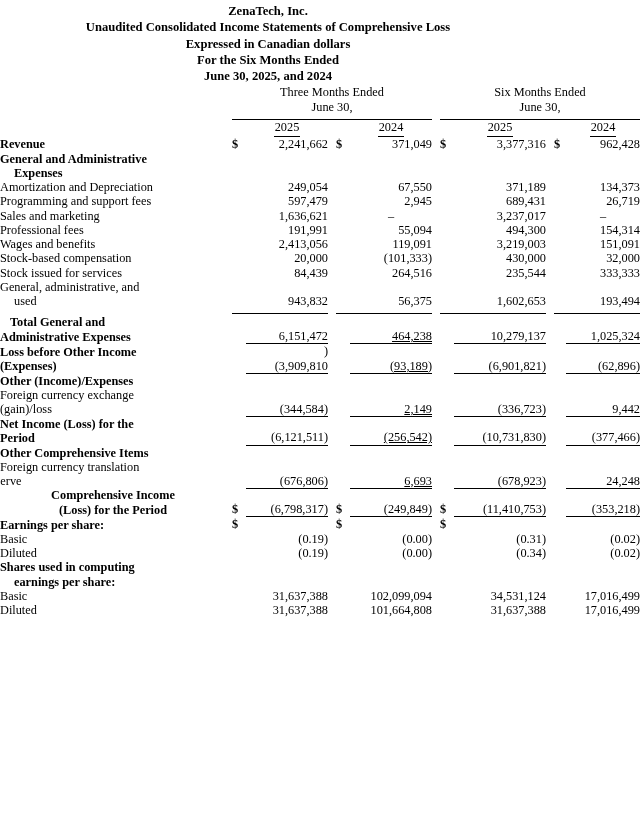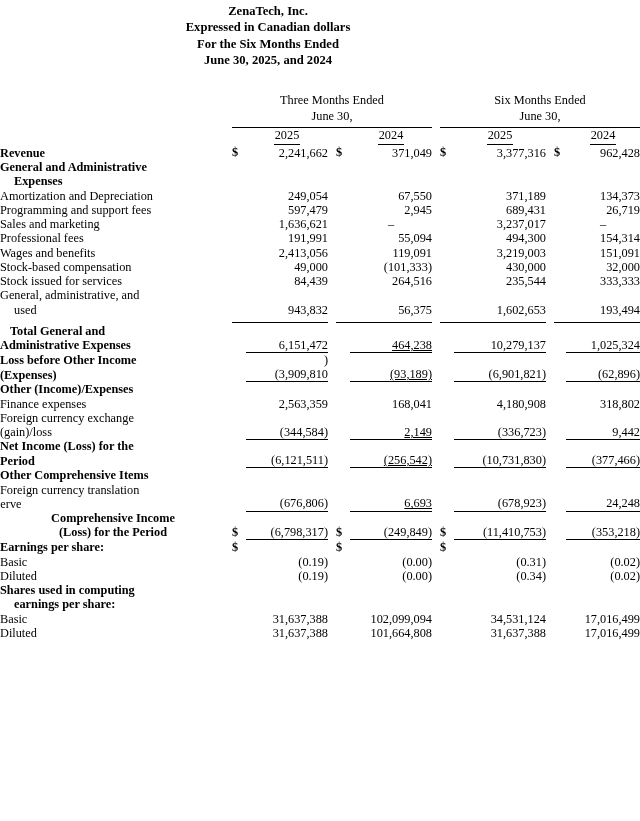--- a/index.html
+++ b/index.html
@@ -32,21 +32,20 @@
     line-height: 1.30;
     font-size: 12.6px;
   }
   .title-line { display: block; white-space: nowrap; }
 
   
   table.stmt {
     border-collapse: collapse;
     width: 640px;
     table-layout: fixed;
-    margin-top: 25px;
   }
   table.stmt td, table.stmt th {
     padding: 0;
     vertical-align: bottom;
     font-weight: normal;
   }
 
   col.c-label  { width: 232px; }
   col.c-s1     { width: 14px; }
   col.c-n1     { width: 82px; }
@@ -117,20 +116,21 @@
   .up { vertical-align: top; text-decoration: underline; }
   .mid { vertical-align: middle; }
 </style>
 </head>
 <body>
 
 <div class="page">
 
   <div class="title-block">
     <span class="title-line">ZenaTech, Inc.</span>
+    <span class="title-line">Unaudited Consolidated Income Statements of Comprehensive Loss</span>
     <span class="title-line">Expressed in Canadian dollars</span>
     <span class="title-line">For the Six Months Ended</span>
     <span class="title-line">June 30, 2025, and 2024</span>
   </div>
 
   <table class="stmt">
     <colgroup>
       <col class="c-label">
         <col class="c-s1">
         <col class="c-n1">
@@ -278,21 +278,21 @@
       <td></td>
       <td class="num">3,219,003</td>
       <td></td>
       <td></td>
       <td class="num">151,091</td>
     </tr>
 
     <tr>
       <td class="lab ind1">Stock-based compensation</td>
       <td></td>
-      <td class="num">49,000</td>
+      <td class="num">20,000</td>
       <td></td>
       <td></td>
       <td class="num">(101,333)</td>
       <td></td>
       <td></td>
       <td class="num">430,000</td>
       <td></td>
       <td></td>
       <td class="num">32,000</td>
     </tr>
@@ -385,34 +385,20 @@
       <td class="num ul">(6,901,821)</td>
       <td></td>
       <td></td>
       <td class="num ul">(62,896)</td>
     </tr>
 
     <tr>
       <td class="lab b" colspan="12">Other (Income)/Expenses</td>
     </tr>
 
-    <tr>
-      <td class="lab ind1">Finance expenses</td>
-      <td></td>
-      <td class="num">2,563,359</td>
-      <td></td>
-      <td></td>
-      <td class="num">168,041</td>
-      <td></td>
-      <td></td>
-      <td class="num">4,180,908</td>
-      <td></td>
-      <td></td>
-      <td class="num">318,802</td>
-    </tr>
 
 
     <tr>
       <td class="lab ind1">
         <span>Foreign currency exchange</span><br>
         <span>(gain)/loss</span>
       </td>
       <td></td>
       <td class="num ul">(344,584)</td>
       <td></td>

